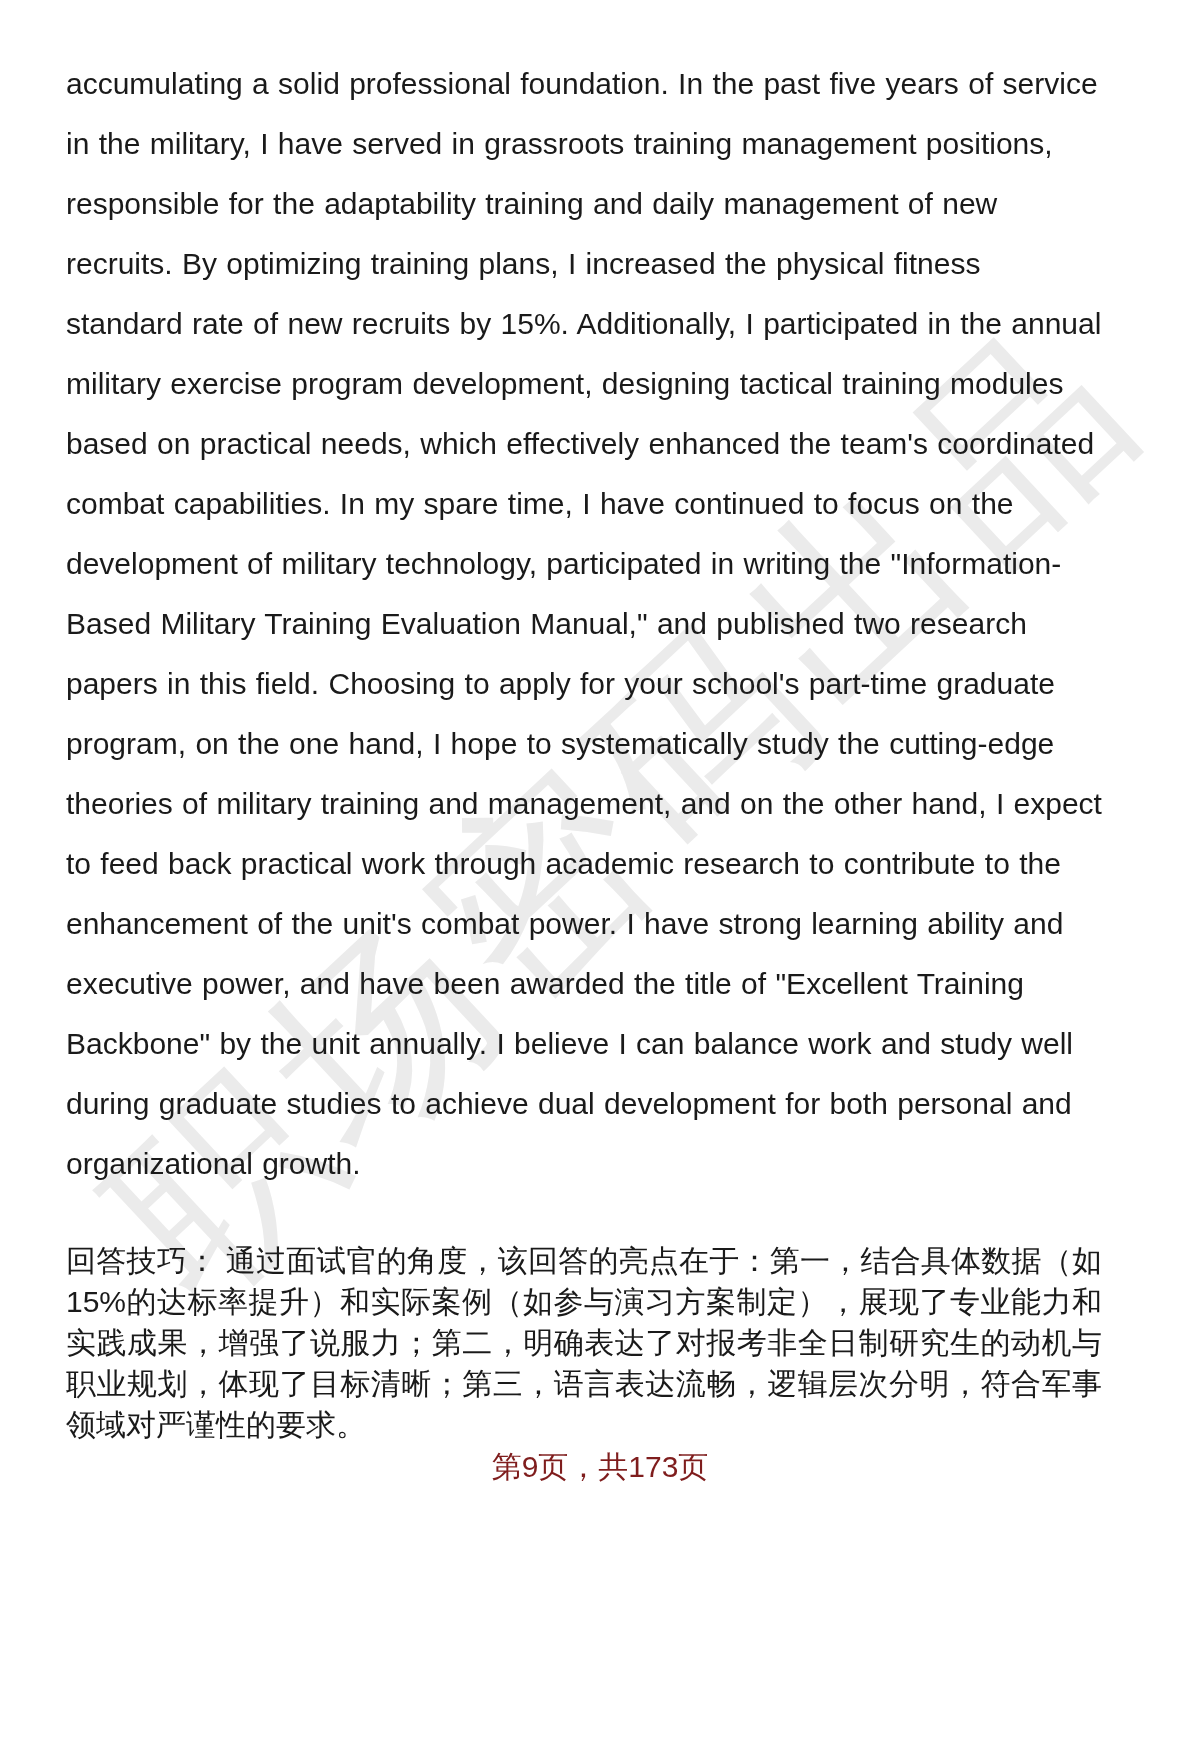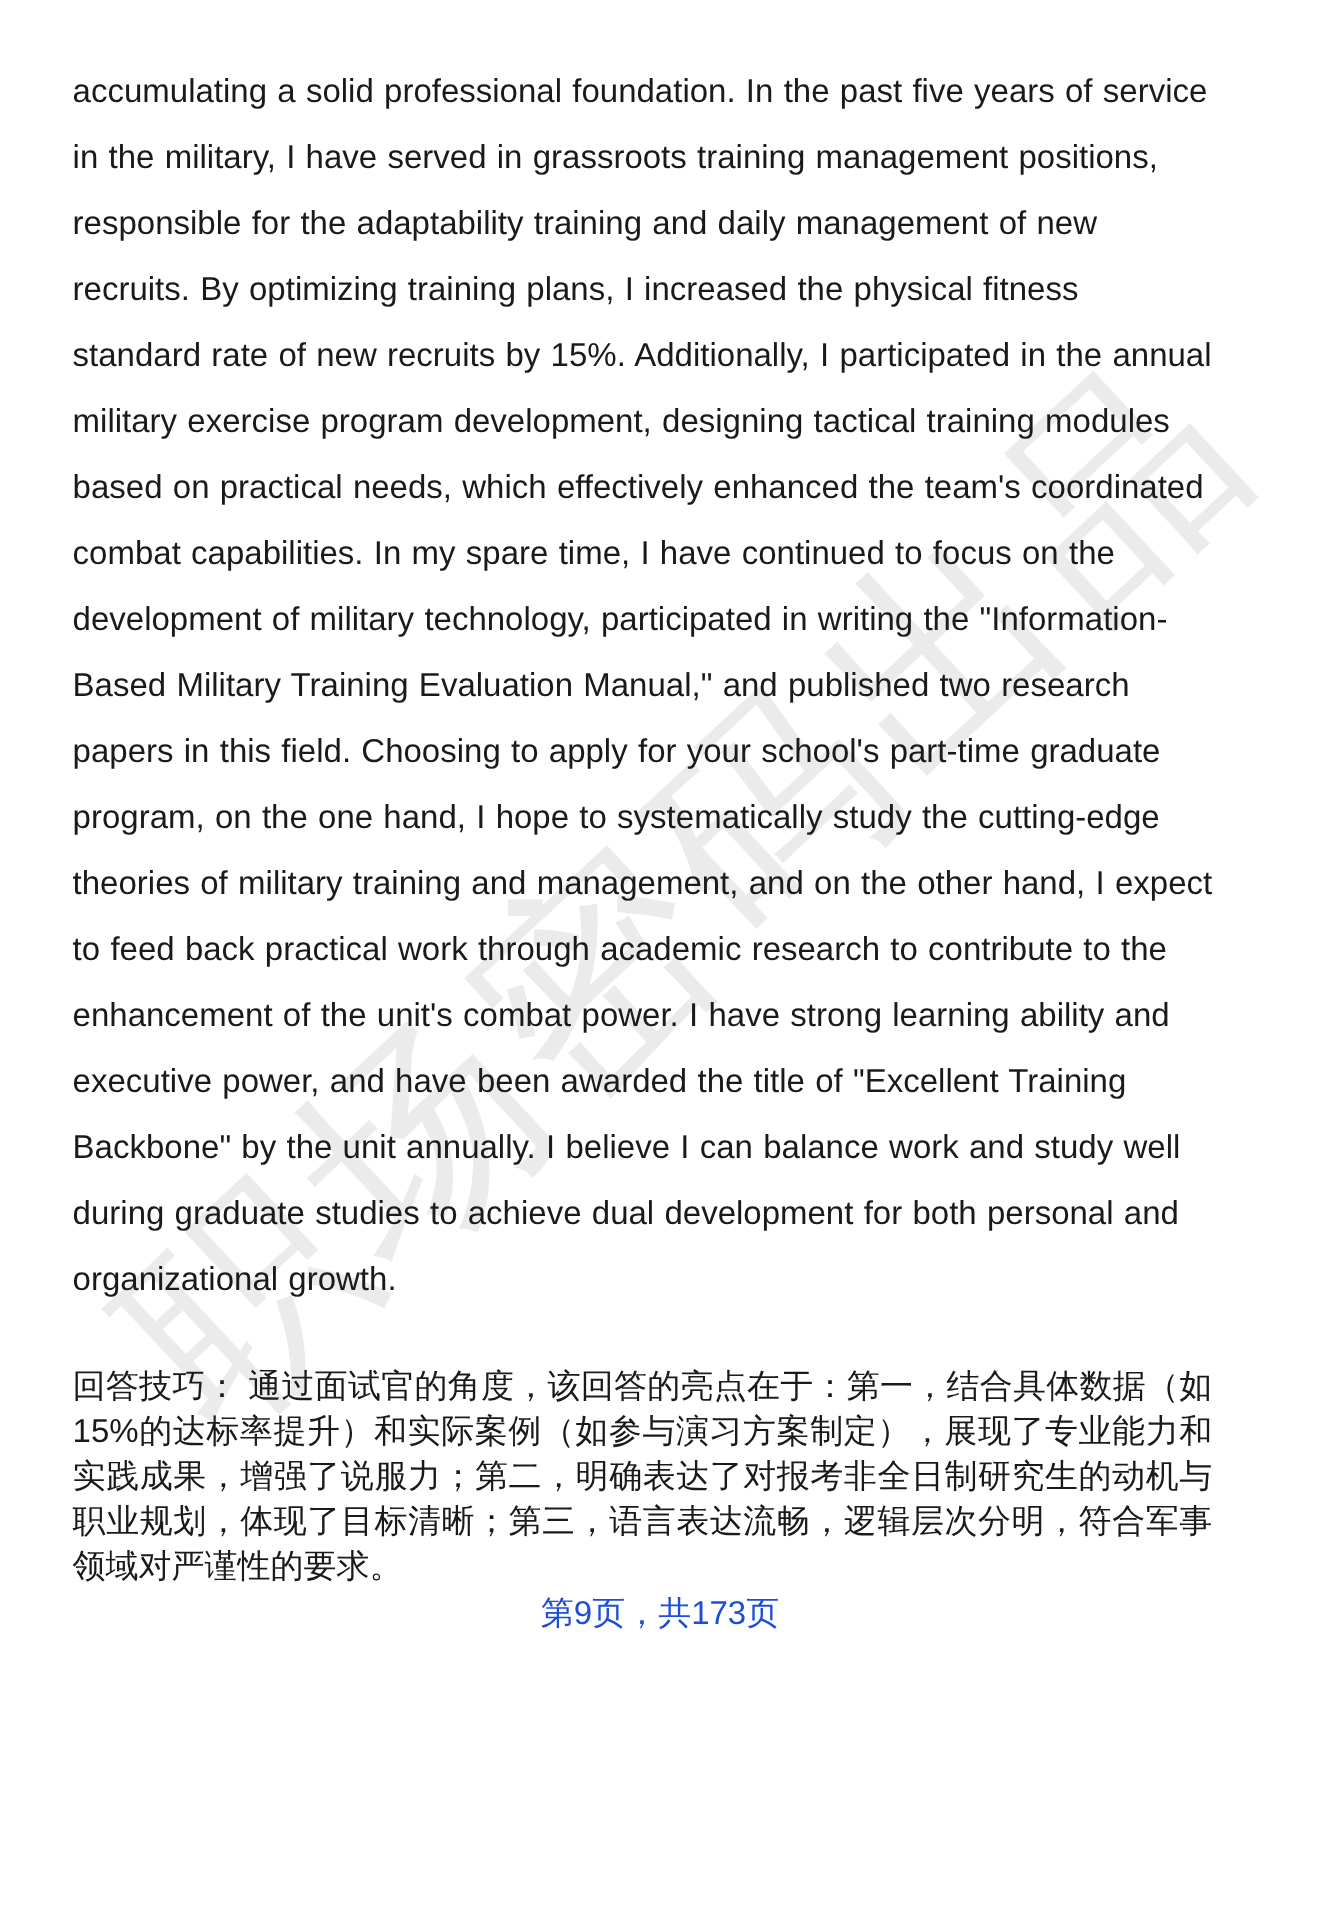--- a/index.html
+++ b/index.html
@@ -52,21 +52,21 @@
   .para-zh.second {
     margin-top: 0;
   }
   .footer {
     position: relative;
     z-index: 1;
     margin-top: -2px;
     text-align: center;
     font-size: 30px;
     line-height: 48px;
-    color: #1d4ed8;
+    color: #7f1d1d;
   }
 </style>
 </head>
 <body>
 
 <div class="page">
 
   <div class="watermark">职场密码出品</div>
 
   <div class="content">

